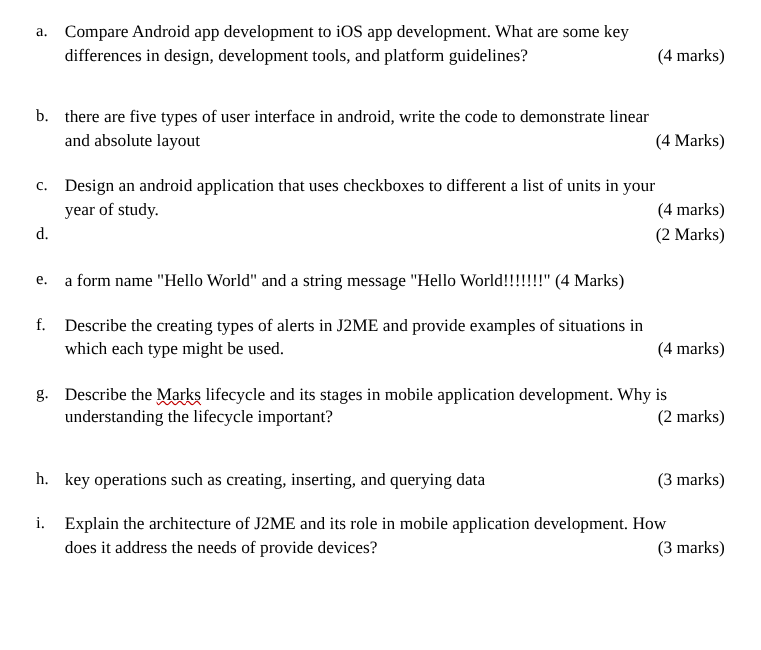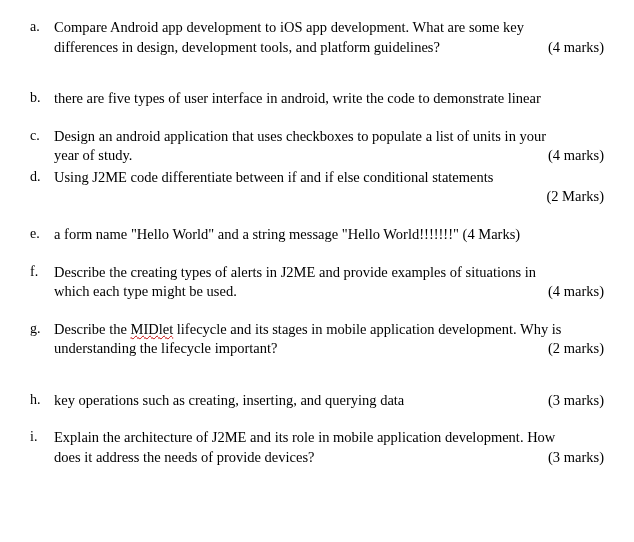--- a/index.html
+++ b/index.html
@@ -58,42 +58,43 @@
     </div>
   </div>
 </div>
 
 <div class="item gap-md">
   <div class="marker">b.</div>
   <div class="body">
     <div class="line">
       <div class="text">there are five types of user interface in android, write the code to demonstrate linear</div>
     </div>
+    <div class="line">
+      <div class="text">and absolute layout</div>
+      <div class="marks">(4 Marks)</div>
+    </div>
   </div>
 </div>
 
 <div class="item gap-sm">
   <div class="marker">c.</div>
   <div class="body">
     <div class="line">
-      <div class="text">Design an android application that uses checkboxes to populate a list of units in your</div>
+      <div class="text">Design an android application that uses checkboxes to different a list of units in your</div>
     </div>
     <div class="line">
       <div class="text">year of study.</div>
       <div class="marks">(4 marks)</div>
     </div>
   </div>
 </div>
 
 <div class="item gap-md">
   <div class="marker">d.</div>
   <div class="body">
-    <div class="line">
-      <div class="text">Using J2ME code differentiate between if and if else conditional statements</div>
-    </div>
     <div class="line">
       <div class="text"></div>
       <div class="marks">(2 Marks)</div>
     </div>
   </div>
 </div>
 
 <div class="item gap-md">
   <div class="marker">e.</div>
   <div class="body">
@@ -113,21 +114,21 @@
       <div class="text">which each type might be used.</div>
       <div class="marks">(4 marks)</div>
     </div>
   </div>
 </div>
 
 <div class="item gap-xl">
   <div class="marker">g.</div>
   <div class="body">
     <div class="line">
-      <div class="text"><span>Describe the </span><span class="squiggle">MIDlet</span><span> lifecycle and its stages in mobile application development. Why is</span></div>
+      <div class="text"><span>Describe the </span><span class="squiggle">Marks</span><span> lifecycle and its stages in mobile application development. Why is</span></div>
     </div>
     <div class="line">
       <div class="text">understanding the lifecycle important?</div>
       <div class="marks">(2 marks)</div>
     </div>
   </div>
 </div>
 
 <div class="item gap-md">
   <div class="marker">h.</div>

